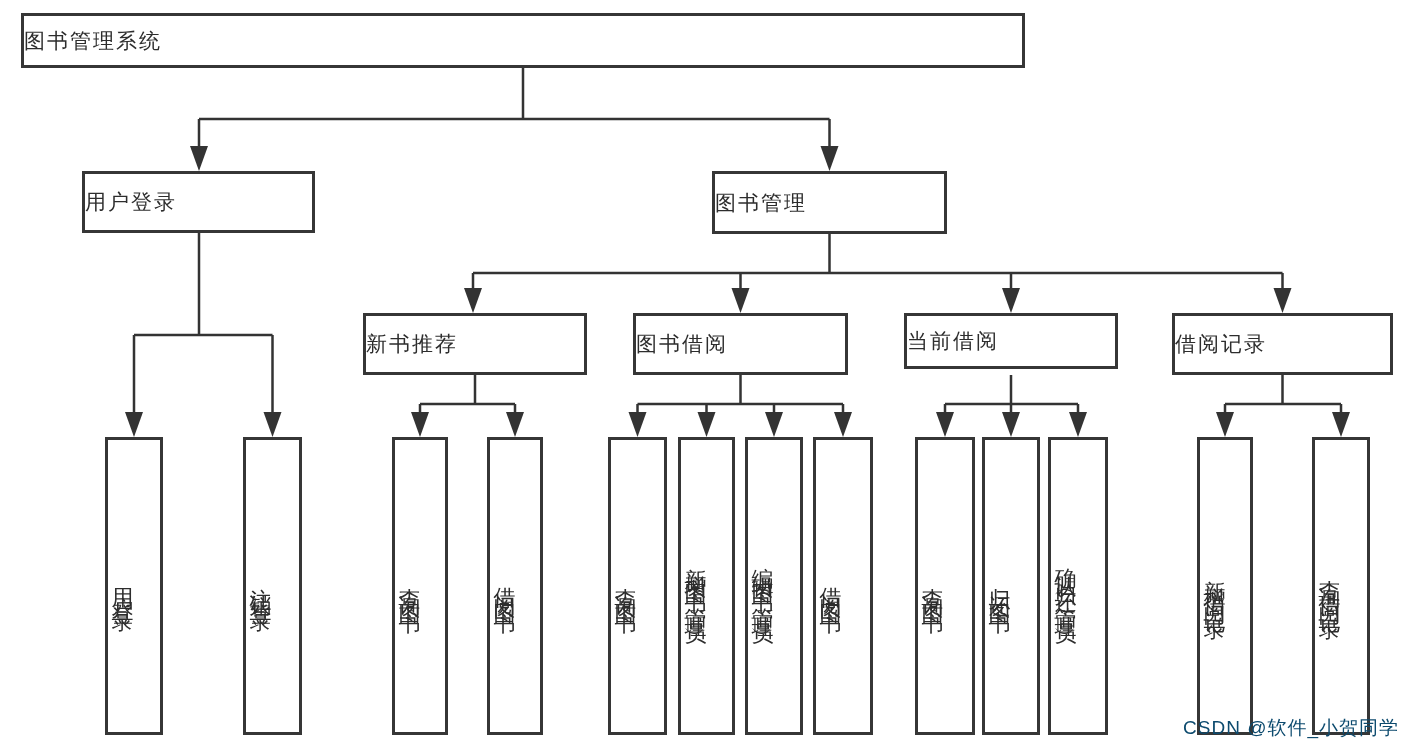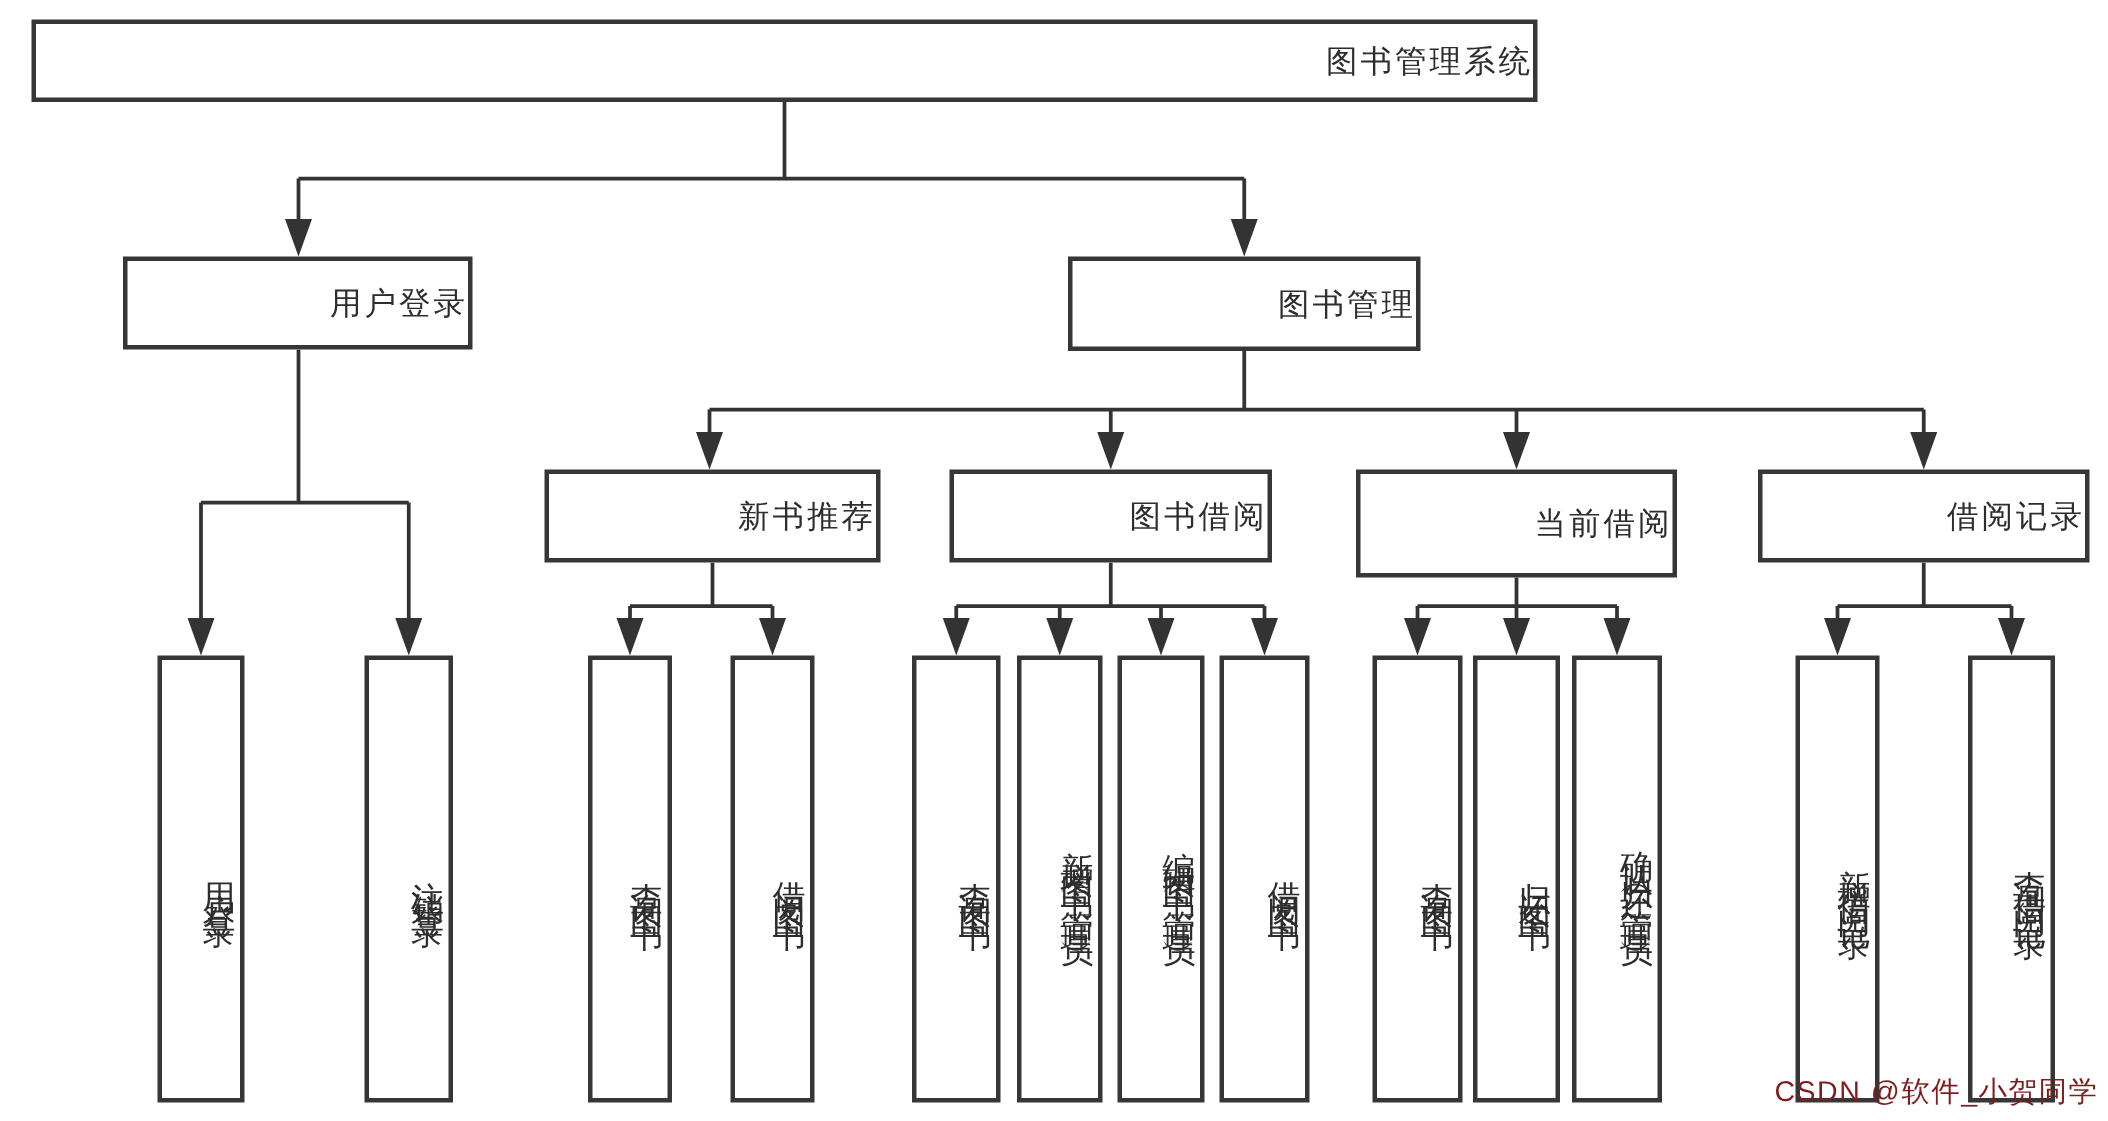--- a/index.html
+++ b/index.html
@@ -5,34 +5,34 @@
   html,body { margin:0; padding:0; background:#ffffff; }
   .canvas {
     position:relative; width:1405px; height:747px;
     background:#ffffff; overflow:hidden;
     font-family:"Liberation Sans", sans-serif;
   }
   .connectors { position:absolute; left:0; top:0; z-index:1; }
   .node {
     position:absolute; box-sizing:border-box;
     border:3px solid #363636; background:#ffffff;
-    display:flex; align-items:center; justify-content:flex-end;
+    display:flex; align-items:center; justify-content:flex-start;
     z-index:2;
   }
   .hlabel {
     font-size:21px; color:#2d2d2d; letter-spacing:2px; white-space:nowrap;
   }
   .leaf .vlabel {
     writing-mode:vertical-rl; text-orientation:mixed;
     font-size:22px; line-height:1.3; letter-spacing:8px;
     color:#2d2d2d; white-space:nowrap;
   }
   .watermark {
     position:absolute; right:6px; top:715px; z-index:5;
-    font-size:19px; letter-spacing:1px; color:#7f1d1d; white-space:nowrap;
+    font-size:19px; letter-spacing:1px; color:#0c4a6e; white-space:nowrap;
   }
 </style>
 </head>
 <body>
 
 <div class="canvas">
 
   <svg class="connectors" width="1405" height="747" viewBox="0 0 1405 747">
     <g stroke="#333333" stroke-width="2.5" fill="none">
 
@@ -90,21 +90,21 @@
   <div class="node" style="left:712px; top:171px; width:235px; height:63px;">
     <span class="hlabel">图书管理</span>
   </div>
 
   <div class="node" style="left:363px; top:313px; width:224px; height:62px;">
     <span class="hlabel">新书推荐</span>
   </div>
   <div class="node" style="left:633px; top:313px; width:215px; height:62px;font-family:Liberation Serif, serif;">
     <span class="hlabel">图书借阅</span>
   </div>
-  <div class="node" style="left:904px; top:313px; width:214px; height:72px;">
+  <div class="node" style="left:904px; top:313px; width:214px; height:56px;">
     <span class="hlabel">当前借阅</span>
   </div>
   <div class="node" style="left:1172px; top:313px; width:221px; height:62px;">
     <span class="hlabel">借阅记录</span>
   </div>
 
   <div class="node leaf" style="left:105px; top:437px; width:58px; height:298px;">
     <span class="vlabel">用户登录</span>
   </div>
   <div class="node leaf" style="left:243px; top:437px; width:59px; height:298px;">

